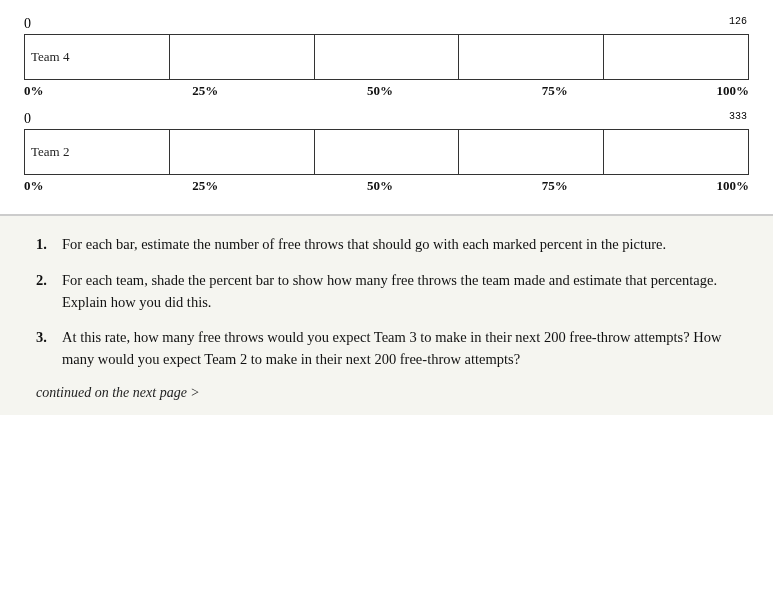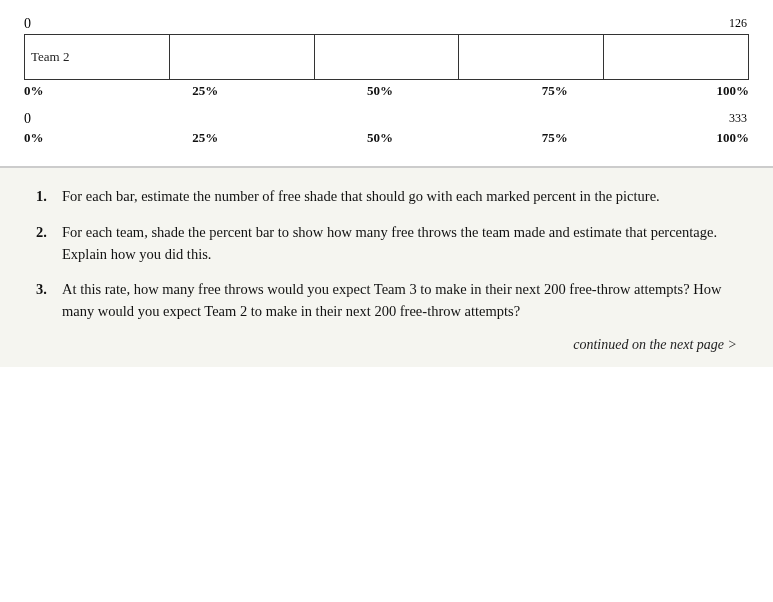--- a/index.html
+++ b/index.html
@@ -28,21 +28,22 @@
       font-size: 14px;
       margin-bottom: 2px;
       padding-right: 2px;
     }
 
     .chart-header .zero {
       font-size: 14px;
     }
 
     .chart-header .total {
-      font-size: 12px;
+      font-size: 10px;
+      font-family: Liberation Mono, monospace;
     }
 
     .bar-container {
       display: flex;
       width: 100%;
       border: 1.5px solid #333;
       height: 46px;
       background: #fff;
     }
 
@@ -99,75 +100,82 @@
       font-weight: bold;
       min-width: 22px;
       margin-right: 4px;
     }
 
     .q-text {
       flex: 1;
     }
 
     .continued {
-      text-align: right;
+      text-align: left;
       font-style: italic;
       font-family: 'Comic Sans MS', cursive, Georgia, serif;
       font-size: 14px;
       color: #222;
       margin-top: 4px;
     }
   </style>
 </head>
 <body>
 
 <div class="top-section">
 
   <div class="chart-block">
     <div class="chart-header">
       <span class="zero">0</span>
       <span class="total">126</span>
     </div>
     <div class="bar-container">
-      <div class="bar-segment team-label">Team 2</div>
+      <div class="bar-segment team-label">Team 4</div>
       <div class="bar-segment"></div>
       <div class="bar-segment"></div>
       <div class="bar-segment"></div>
       <div class="bar-segment"></div>
     </div>
     <div class="chart-axis">
       <span class="axis-label">0%</span>
       <span class="axis-label">25%</span>
       <span class="axis-label">50%</span>
       <span class="axis-label">75%</span>
       <span class="axis-label">100%</span>
     </div>
   </div>
 
   <div class="chart-block" style="margin-top:8px;">
     <div class="chart-header">
       <span class="zero">0</span>
       <span class="total">333</span>
     </div>
+    <div class="bar-container">
+      <div class="bar-segment team-label">Team 2</div>
+      <div class="bar-segment"></div>
+      <div class="bar-segment"></div>
+      <div class="bar-segment"></div>
+      <div class="bar-segment"></div>
+    </div>
     <div class="chart-axis">
       <span class="axis-label">0%</span>
       <span class="axis-label">25%</span>
       <span class="axis-label">50%</span>
       <span class="axis-label">75%</span>
       <span class="axis-label">100%</span>
     </div>
   </div>
 
 </div>
 
 <div class="bottom-section">
   <ul class="question-list">
     <li class="question-item">
       <span class="q-number">1.</span>
-      <span class="q-text">For each bar, estimate the number of free shade that should go with each marked percent in the picture.</span>
+      <span class="q-text">For each bar, estimate the number of free throws that should go with each marked percent in the picture.</span>
     </li>
     <li class="question-item">
       <span class="q-number">2.</span>
       <span class="q-text">For each team, shade the percent bar to show how many free throws the team made and estimate that percentage. Explain how you did this.</span>
     </li>
     <li class="question-item">
       <span class="q-number">3.</span>
       <span class="q-text">At this rate, how many free throws would you expect Team 3 to make in their next 200 free-throw attempts? How many would you expect Team 2 to make in their next 200 free-throw attempts?</span>
     </li>
   </ul>

